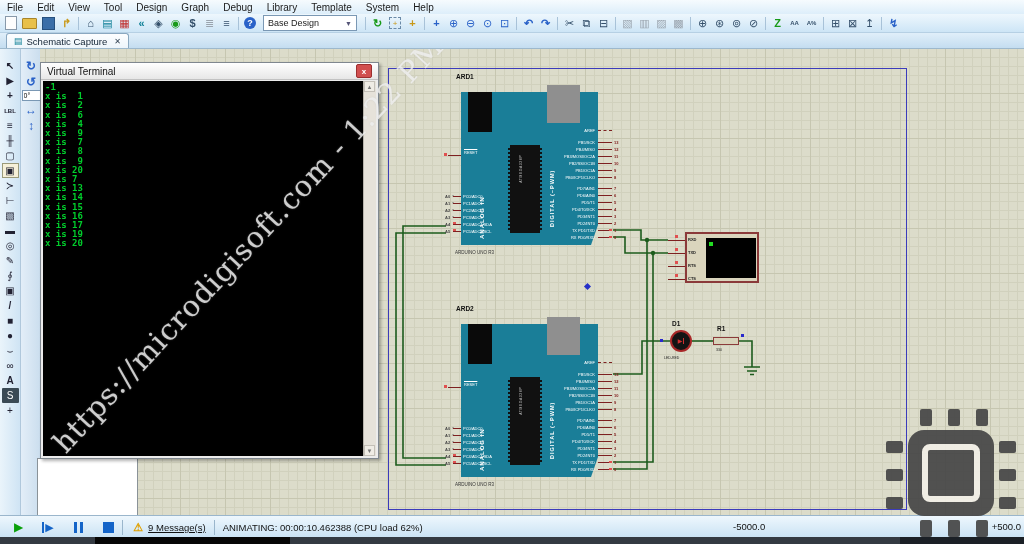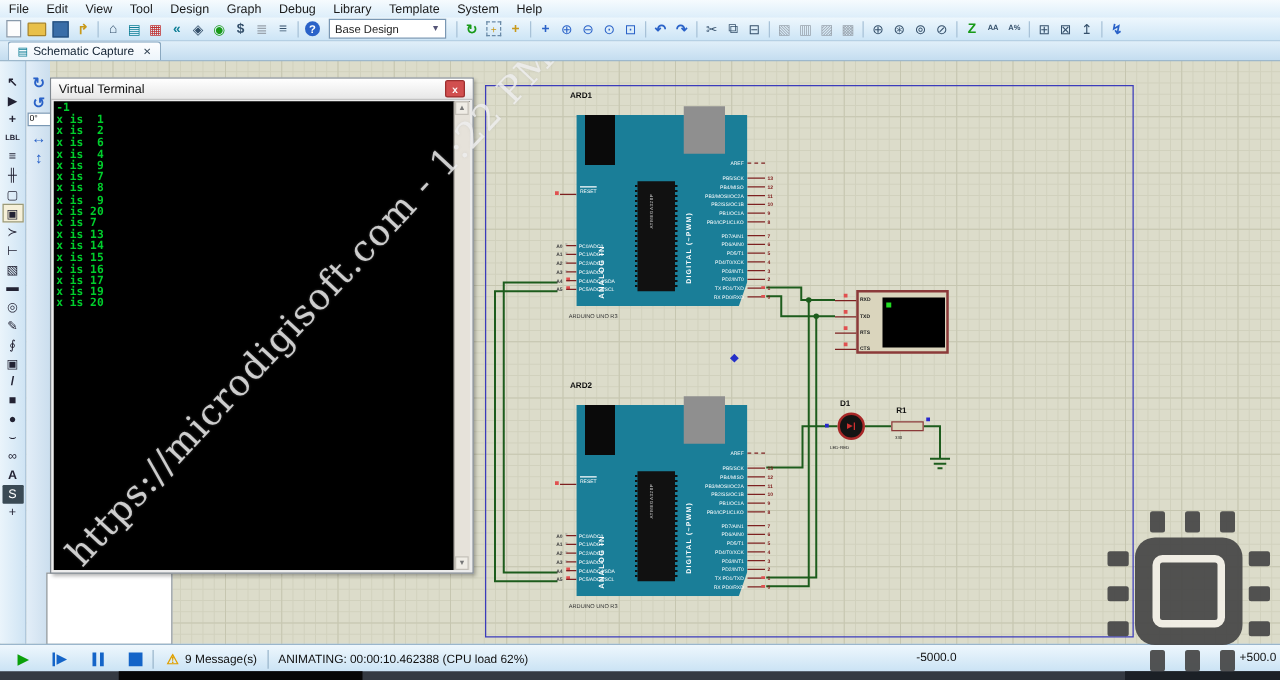--- a/index.html
+++ b/index.html
@@ -534,21 +534,21 @@
 <div id="statusbar">
   <div id="btn-play">▶</div>
   <div id="btn-step">▶</div>
   <div id="btn-pause">
       <div></div>
       <div></div>
     </div>
   <div id="btn-stop"></div>
   <div class="ssep"></div>
   <span id="warn-icon">⚠</span>
-  <span style="margin-left:5px;">9 Message(s)</span>
+  <span style="margin-left:5px;text-decoration:underline;">9 Message(s)</span>
   <div class="ssep"></div>
   <span>ANIMATING: 00:00:10.462388 (CPU load 62%)</span>
   <span id="coord-mid">-5000.0</span>
   <span id="coord-right">+500.0</span>
 </div>
 <div id="bottomstrip">
   <div id="bs-dark"></div>
   <div id="bs-dark2"></div>
 </div>
 

